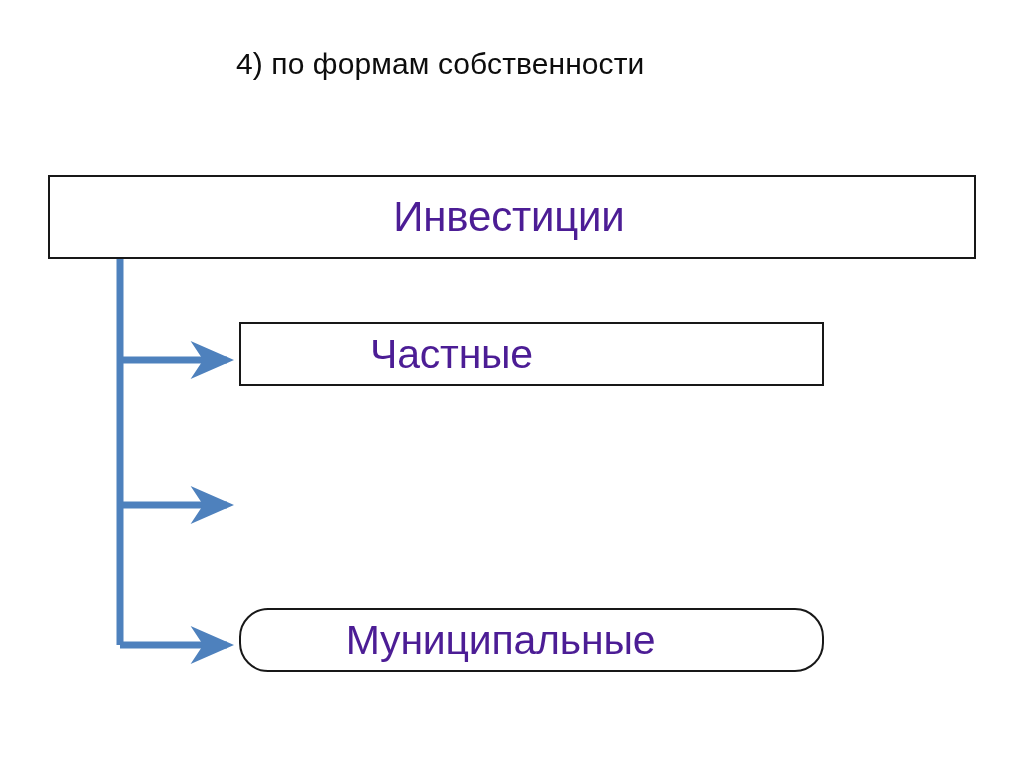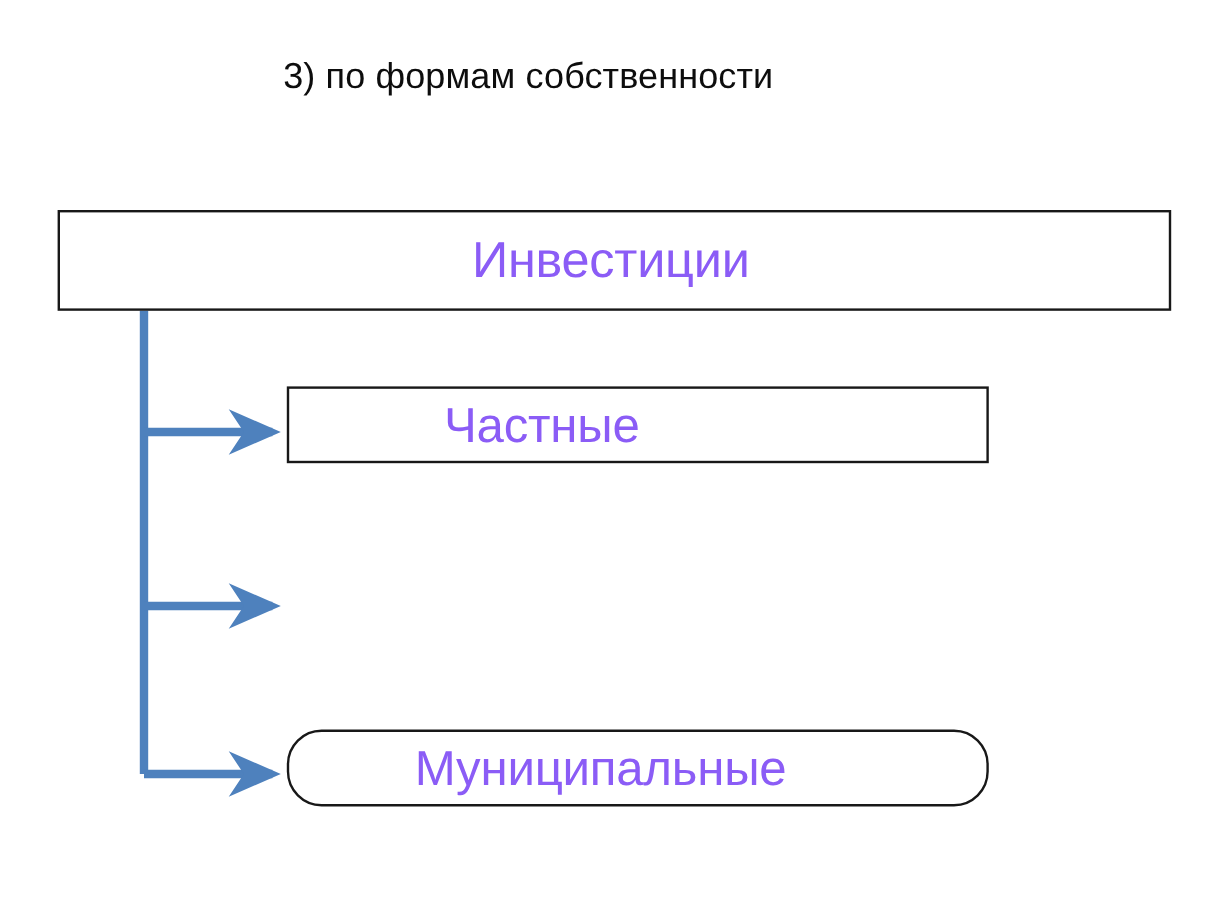--- a/index.html
+++ b/index.html
@@ -62,21 +62,21 @@
   }
 
   .node-box.child-1 { top: 322px; }
   .node-box.child-2 { top: 466px; }
   .node-box.child-3 { top: 608px; border-radius: 29px; }
 
   .node-label {
     font-size: 41px;
     line-height: 46px;
     font-weight: 400;
-    color: #8b5cf6;
+    color: #4c1d95;
     white-space: nowrap;
     letter-spacing: -0.2px;
   }
 
   .node-box.root .node-label {
     font-size: 42px;
     position: relative;
     left: -3px;
   }
 
@@ -96,21 +96,21 @@
     width: 1024px;
     height: 767px;
     pointer-events: none;
   }
 </style>
 </head>
 <body>
 
 <div id="canvas">
 
-  <div class="slide-title">3) по формам собственности</div>
+  <div class="slide-title">4) по формам собственности</div>
 
   <svg id="connectors" viewBox="0 0 1024 767" width="1024" height="767" aria-hidden="true">
     <defs>
       <marker id="arrowhead" markerWidth="7" markerHeight="7" refX="5.4" refY="3.1" orient="auto" markerUnits="strokeWidth">
         <path d="M0.2,0.4 L6.4,3.1 L0.2,5.8 L2.0,3.1 Z" fill="#4E81BD"></path>
       </marker>
     </defs>
 
     <path d="M120,258 L120,645" stroke="#4E81BD" stroke-width="7" fill="none" stroke-linecap="butt"></path>
 

